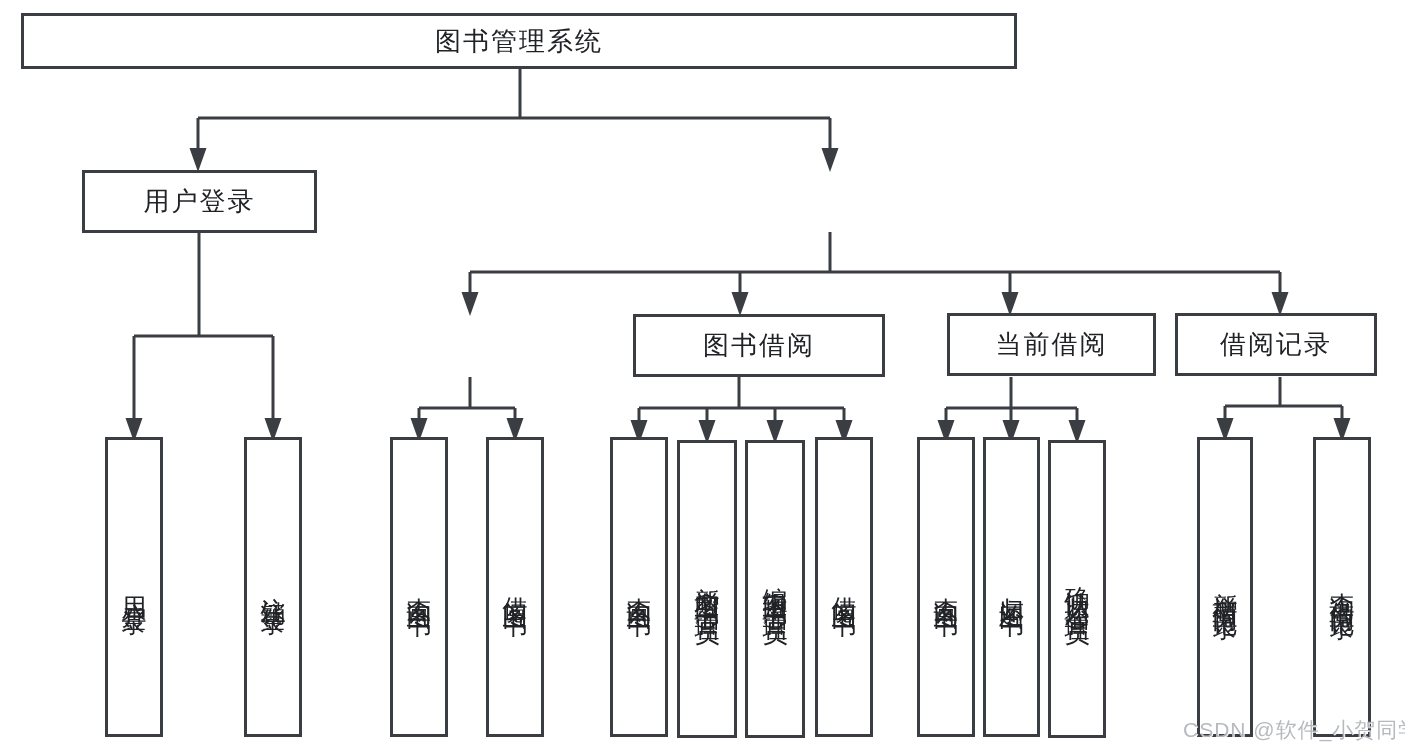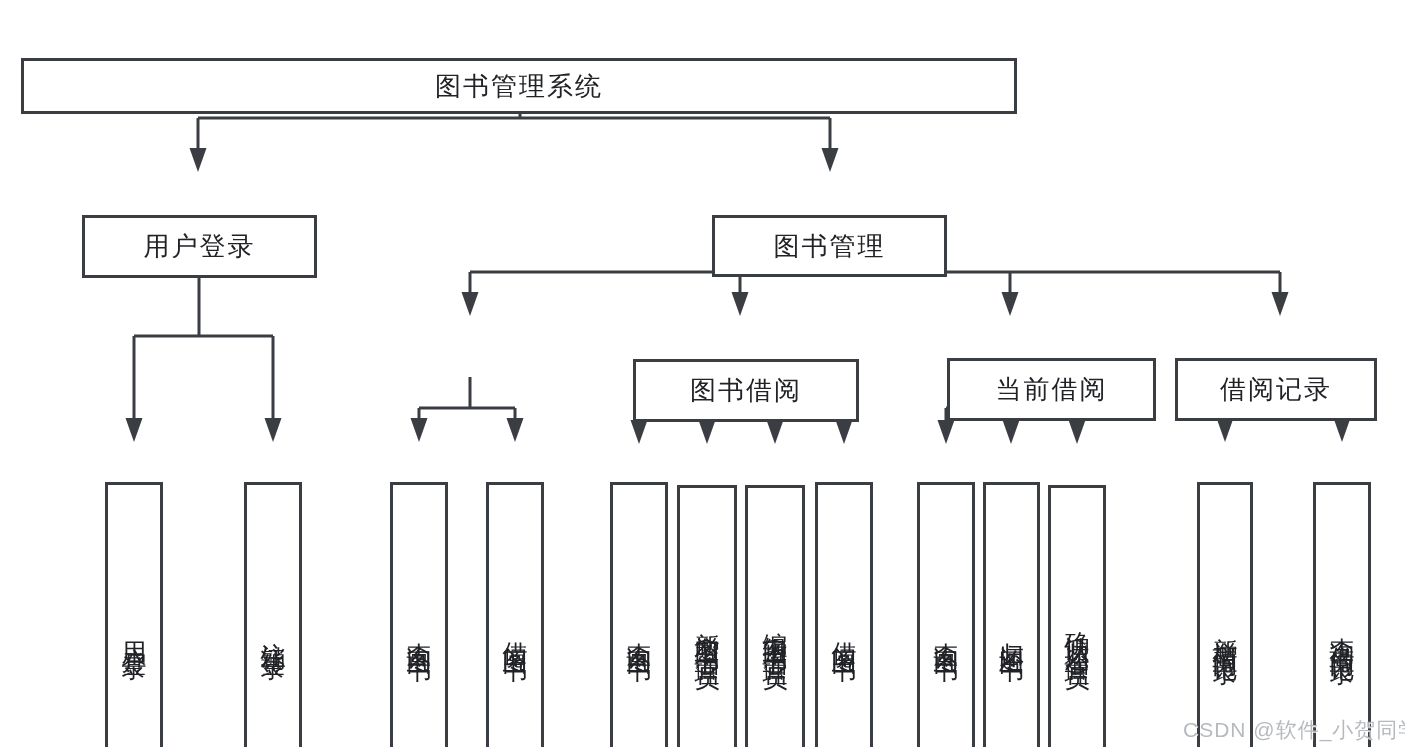--- a/index.html
+++ b/index.html
@@ -24,21 +24,20 @@
   .node {
     position: absolute;
     box-sizing: border-box;
     background: #ffffff;
     border: 3px solid #3a3d42;
     color: #202226;
     display: flex;
     align-items: center;
     justify-content: center;
     z-index: 2;
-    margin-top: 45px;
   }
   .node.h {
     font-size: 26px;
     letter-spacing: 2px;
     white-space: nowrap;
   }
   .node.v {
     writing-mode: vertical-rl;
     text-orientation: mixed;
     font-size: 25px;
@@ -131,23 +130,22 @@
       <polygon points="1068.5,420 1085.5,420 1077,444"></polygon>
 
       <polygon points="1216.5,418 1233.5,418 1225,442"></polygon>
       <polygon points="1333.5,418 1350.5,418 1342,442"></polygon>
     </g>
   </svg>
 
   <div class="node h" style="left:21px; top:13px; width:996px; height:56px">图书管理系统</div>
 
   <div class="node h" style="left:82px; top:170px; width:235px; height:63px">用户登录</div>
-  <div class="node h" style="left:712px; top:170px; width:235px; height:62px">图书管理</div>
 
-  <div class="node h" style="left:633px; top:314px; width:226px; height:63px">图书借阅</div>
+  <div class="node h" style="left:633px; top:314px; width:252px; height:63px">图书借阅</div>
   <div class="node h" style="left:947px; top:313px; width:209px; height:63px">当前借阅</div>
   <div class="node h" style="left:1175px; top:313px; width:202px; height:63px">借阅记录</div>
 
   <div class="node v" style="left:105px; top:437px; width:58px; height:300px">用户登录</div>
   <div class="node v" style="left:244px; top:437px; width:58px; height:300px">注销登录</div>
 
   <div class="node v" style="left:390px; top:437px; width:58px; height:300px">查询图书</div>
   <div class="node v" style="left:486px; top:437px; width:58px; height:300px">借阅图书</div>
 
   <div class="node v" style="left:610px; top:437px; width:58px; height:300px">查询图书</div>

